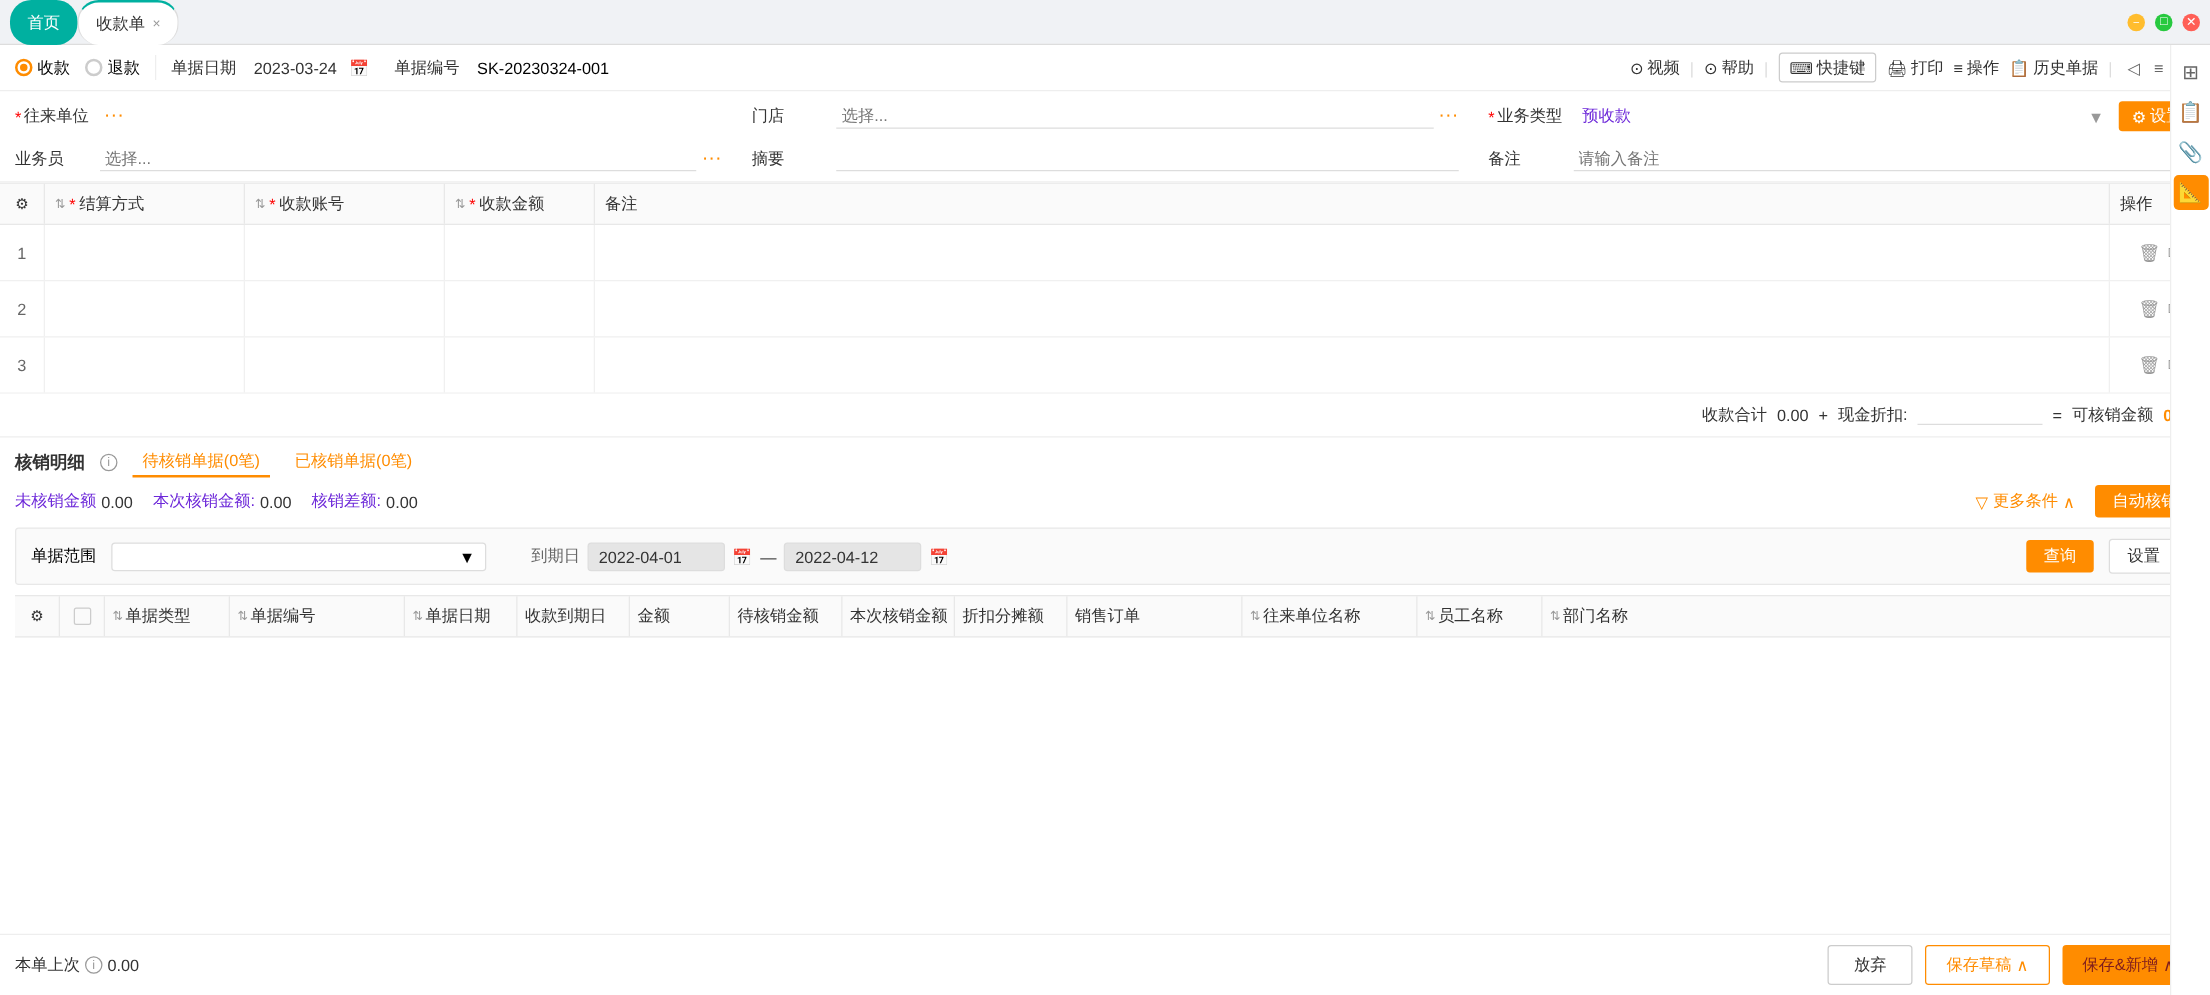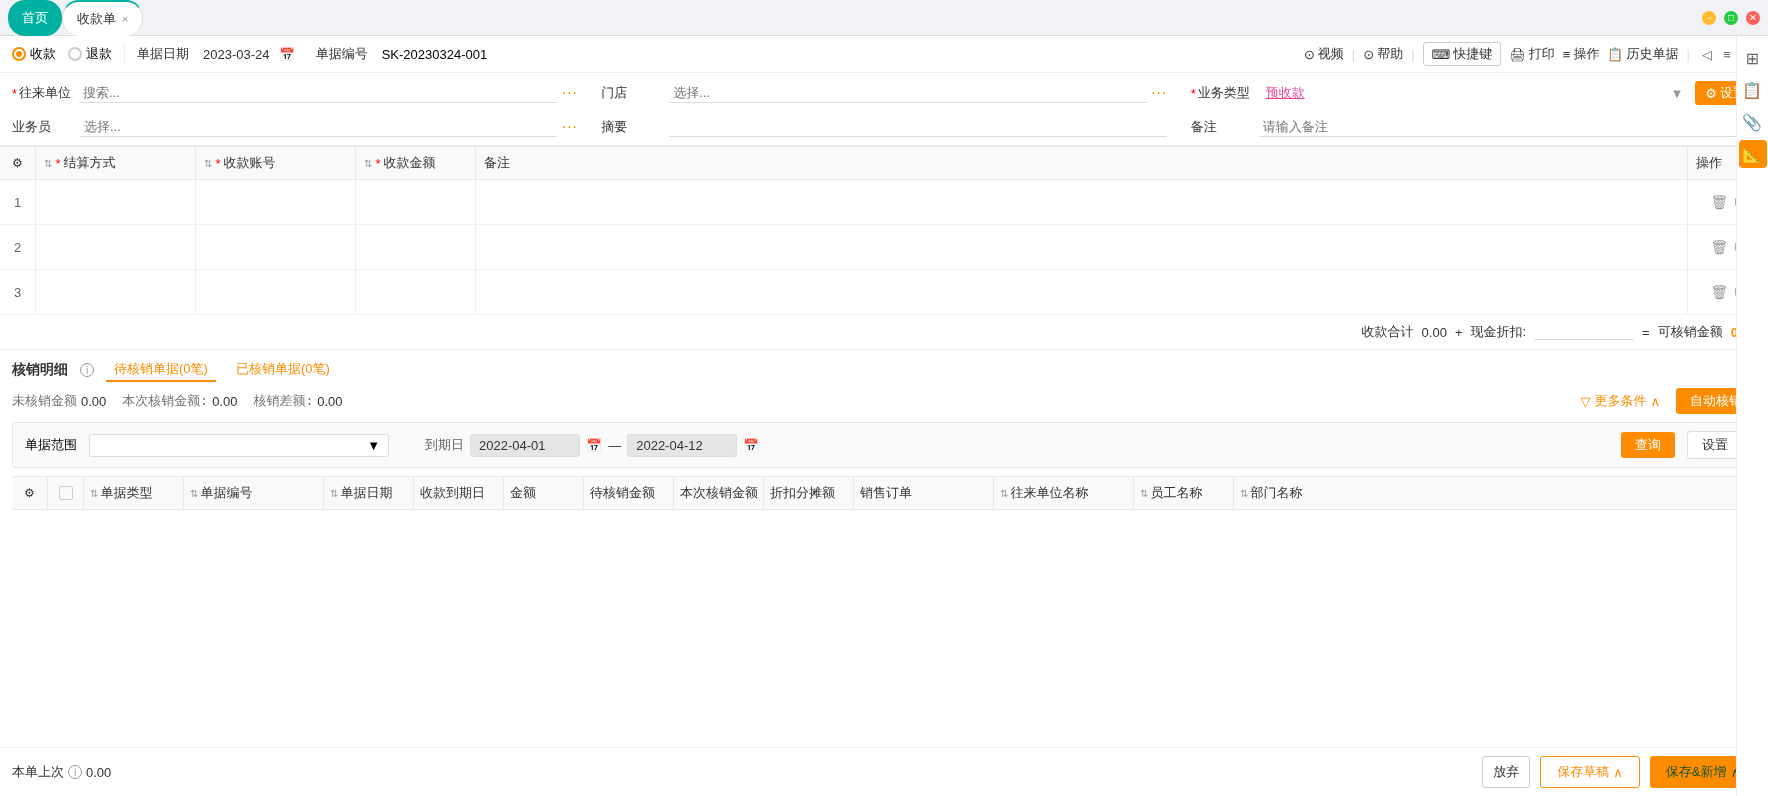--- a/index.html
+++ b/index.html
@@ -88,21 +88,21 @@
     .verify-header { display: flex; align-items: center; gap: 12px; margin-bottom: 6px; }
     .verify-title { font-size: 14px; font-weight: bold; color: #333; }
     .info-icon { width: 14px; height: 14px; border-radius: 50%; border: 1px solid #999; display: inline-flex; align-items: center; justify-content: center; font-size: 10px; color: #999; cursor: pointer; }
     .tab-links { display: flex; gap: 12px; }
     .tab-link { color: #ff8c00; cursor: pointer; font-size: 13px; padding: 2px 8px; border-bottom: 2px solid transparent; }
     .tab-link.active { border-bottom-color: #ff8c00; }
 
     
     .stats-row { display: flex; align-items: center; gap: 16px; margin-bottom: 8px; font-size: 13px; color: #333; }
     .stats-row span { display: flex; align-items: center; gap: 4px; }
-    .stats-label { color: #737373; font-family: Liberation Mono, monospace; }
+    .stats-label { color: #6d28d9; }
     .stats-value { color: #333; }
     .filter-btn { margin-left: auto; color: #ff8c00; cursor: pointer; display: flex; align-items: center; gap: 4px; font-size: 13px; }
     .auto-verify-btn { background: #ff8c00; color: #fff; border: none; border-radius: 3px; padding: 4px 14px; cursor: pointer; font-size: 13px; }
 
     
     .date-filter-row { display: flex; align-items: center; gap: 12px; margin-bottom: 8px; border: 1px solid #e8e8e8; border-radius: 3px; padding: 8px 12px; background: #fafafa; }
     .date-filter-label { color: #666; }
     .date-filter-select { display: flex; align-items: center; flex: 1; max-width: 300px; border: 1px solid #ddd; border-radius: 3px; background: #fff; padding: 3px 8px; cursor: pointer; gap: 4px; }
     .date-filter-select-label { flex: 1; color: #333; }
     .date-input-group { display: flex; align-items: center; gap: 6px; margin-left: 24px; }
@@ -128,23 +128,23 @@
     .bgcell.partner { width: 140px; }
     .bgcell.employee { width: 100px; }
     .bgcell.dept { flex: 1; }
     .checkbox-box { width: 14px; height: 14px; border: 1px solid #ccc; border-radius: 2px; cursor: pointer; }
 
     
     .bottom-bar { display: flex; align-items: center; padding: 8px 12px; border-top: 1px solid #eee; background: #fff; }
     .bottom-info { display: flex; align-items: center; gap: 4px; color: #333; }
     .bottom-info-icon { width: 14px; height: 14px; border-radius: 50%; border: 1px solid #999; display: inline-flex; align-items: center; justify-content: center; font-size: 10px; color: #999; }
     .bottom-actions { margin-left: auto; display: flex; gap: 10px; }
-    .btn-abandon { border: 1px solid #ccc; background: #fff; color: #333; border-radius: 3px; padding: 6px 10px; cursor: pointer; font-size: 13px; }
+    .btn-abandon { border: 1px solid #ccc; background: #fff; color: #333; border-radius: 3px; padding: 6px 20px; cursor: pointer; font-size: 13px; }
     .btn-save-draft { border: 1px solid #ff8c00; background: #fff; color: #ff8c00; border-radius: 3px; padding: 6px 16px; cursor: pointer; font-size: 13px; display: flex; align-items: center; gap: 4px; }
-    .btn-save-new { background: #ff8c00; color: #14532d; border: none; border-radius: 3px; padding: 6px 16px; cursor: pointer; font-size: 13px; display: flex; align-items: center; gap: 4px; }
+    .btn-save-new { background: #ff8c00; color: #7f1d1d; border: none; border-radius: 3px; padding: 6px 16px; cursor: pointer; font-size: 13px; display: flex; align-items: center; gap: 4px; }
 
     
     .right-sidebar { position: fixed; right: 0; top: 36px; width: 32px; background: #fff; border-left: 1px solid #eee; display: flex; flex-direction: column; align-items: center; padding-top: 8px; gap: 4px; height: calc(796px - 36px); }
     .sidebar-icon { width: 28px; height: 28px; display: flex; align-items: center; justify-content: center; cursor: pointer; color: #666; font-size: 16px; border-radius: 4px; }
     .sidebar-icon.active { background: #ff8c00; color: #fff; }
 
     
     .layout-icons { display: flex; gap: 2px; }
     .layout-icon { width: 18px; height: 18px; display: flex; align-items: center; justify-content: center; cursor: pointer; color: #666; }
     .layout-icon.active { color: #ff8c00; }
@@ -221,32 +221,31 @@
         <span class="layout-icon active">⊟</span>
       </div>
     </div>
   </div>
 
   <div class="form-area">
     <div class="form-row">
       <div class="form-field" style="flex:2; margin-right:24px;">
         <span class="field-required">*</span>
         <span class="field-label">往来单位</span>
-        <input class="field-input" type="text" placeholder="搜索..." style="">
         <span class="field-dots">···</span>
       </div>
       <div class="form-field" style="flex:2; margin-right:24px;">
         <span class="field-label">门店</span>
         <input class="field-input" type="text" style="margin-left: 8px;" placeholder="选择...">
         <span class="field-dots">···</span>
       </div>
       <div class="form-field" style="flex:2; align-items:center;">
         <span class="field-required">*</span>
         <span class="field-label">业务类型</span>
-        <span style="margin-left:8px; color:#ec4899;text-decoration:underline;">预收款</span>
+        <span style="margin-left:8px; color:#6d28d9;">预收款</span>
         <span style="margin-left:auto; color:#999;">▼</span>
         <button class="toolbar-btn-orange" style="margin-left:12px;">
           <span>⚙</span>
           <span>设置</span>
         </button>
       </div>
     </div>
     <div class="form-row" style="margin-top:6px;">
       <div class="form-field" style="flex:2; margin-right:24px;">
         <span class="field-label">业务员</span>

